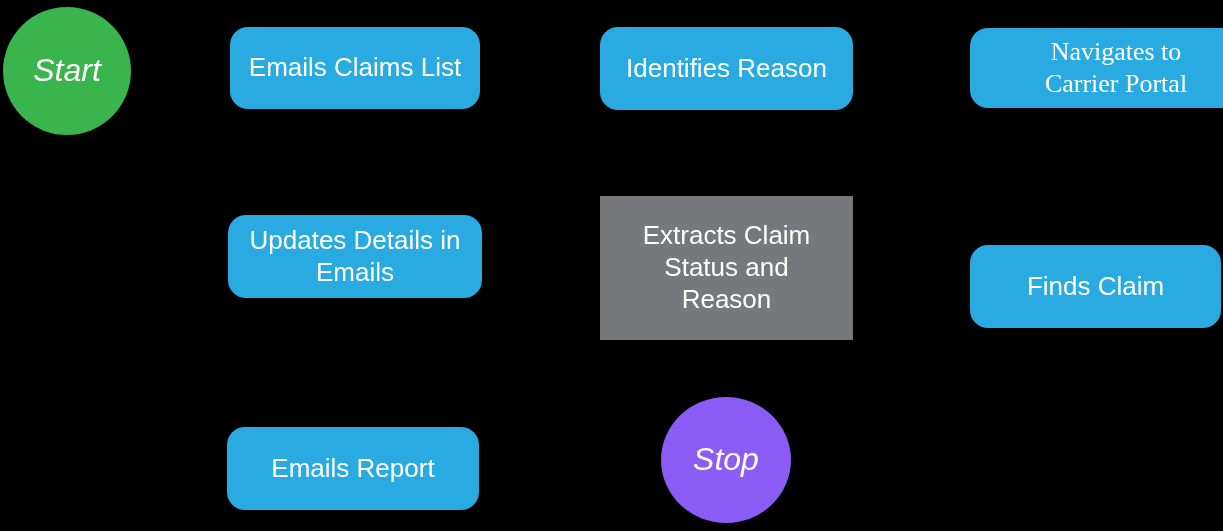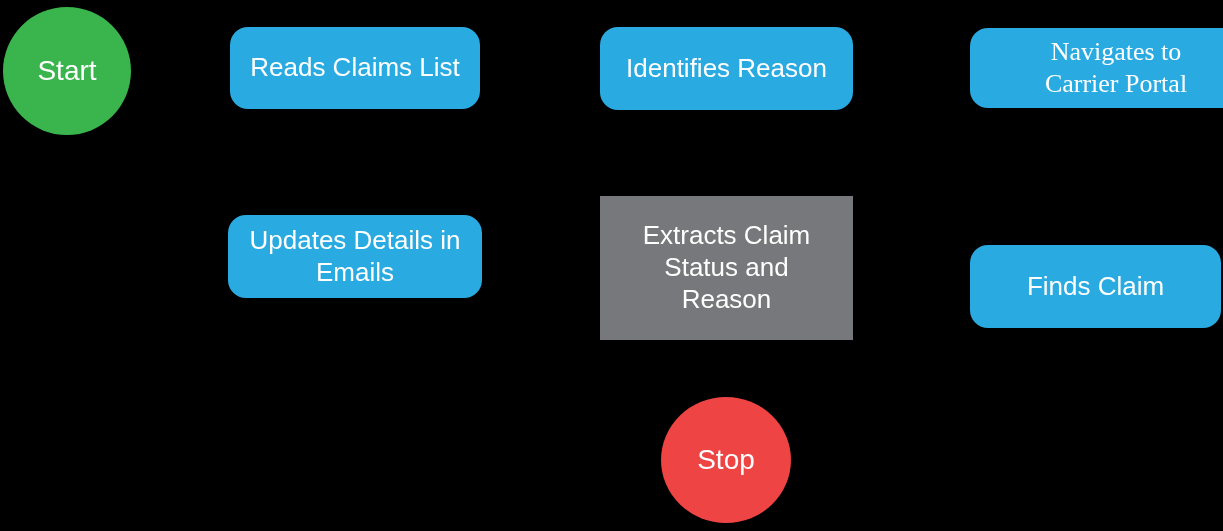--- a/index.html
+++ b/index.html
@@ -20,21 +20,22 @@
     align-items: center;
     justify-content: center;
     text-align: center;
     color: #ffffff;
     white-space: pre-line;
     line-height: 1.22;
   }
 
   .circle {
     border-radius: 50%;
-    font-size: 28px;
+    font-size: 32px;
+    font-style: italic;
   }
 
   .rounded-rect {
     border-radius: 18px;
     background: #29abe2;
     font-size: 26px;
     padding: 4px 10px;
   }
 
   .rect {
@@ -45,41 +46,42 @@
   }
 
   .start-node   { left: 3px;   top: 7px;   width: 128px; height: 128px; background: #3ab44c; }
   .node-reads   { left: 230px; top: 27px;  width: 250px; height: 82px; }
   .node-ident   { left: 600px; top: 27px;  width: 253px; height: 83px; }
   .node-nav     { left: 970px; top: 28px;  width: 292px; height: 80px; font-family: Liberation Serif, serif; }
   .node-updates { left: 228px; top: 215px; width: 254px; height: 83px; }
   .node-extract { left: 600px; top: 186px; width: 253px; height: 144px; }
   .node-finds   { left: 970px; top: 217px; width: 251px; height: 83px; margin-top: 28px; }
   .node-emails  { left: 227px; top: 427px; width: 252px; height: 83px; }
-  .stop-node    { left: 661px; top: 397px; width: 130px; height: 126px; background: #ef4444; text-align: center; }
+  .stop-node    { left: 661px; top: 397px; width: 130px; height: 126px; background: #8b5cf6; text-align: center; }
 </style>
 </head>
 <body>
 
 <div class="canvas">
 
   <div class="node circle start-node">Start</div>
 
-  <div class="node rounded-rect node-reads">Reads Claims List</div>
+  <div class="node rounded-rect node-reads">Emails Claims List</div>
 
   <div class="node rounded-rect node-ident">Identifies Reason</div>
 
   <div class="node rounded-rect node-nav">Navigates to
 Carrier Portal</div>
 
   <div class="node rounded-rect node-updates">Updates Details in
 Emails</div>
 
   <div class="node rect node-extract">Extracts Claim
 Status and
 Reason</div>
 
   <div class="node rounded-rect node-finds">Finds Claim</div>
 
+  <div class="node rounded-rect node-emails">Emails Report</div>
 
   <div class="node circle stop-node">Stop</div>
 
 </div>
 
 </body></html>

